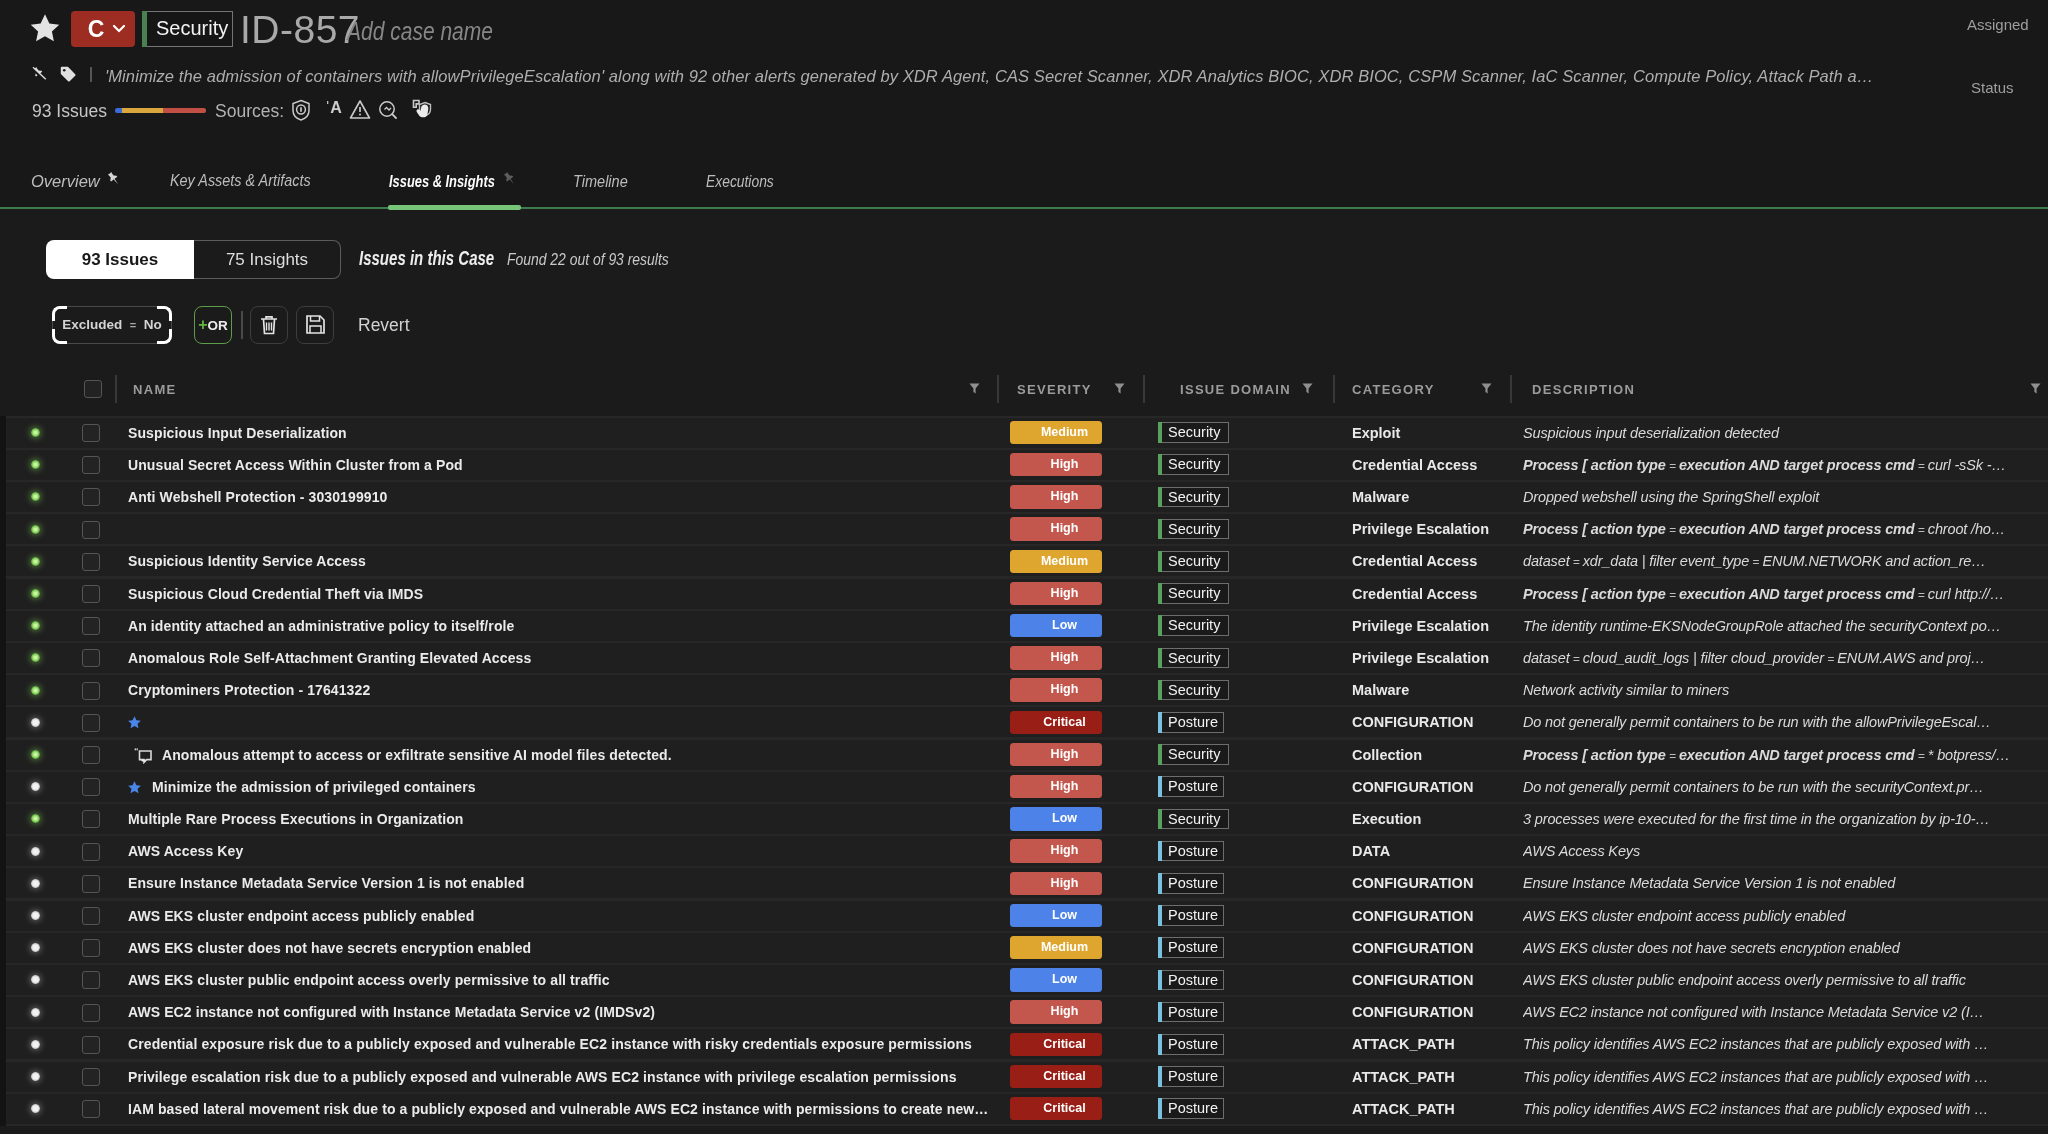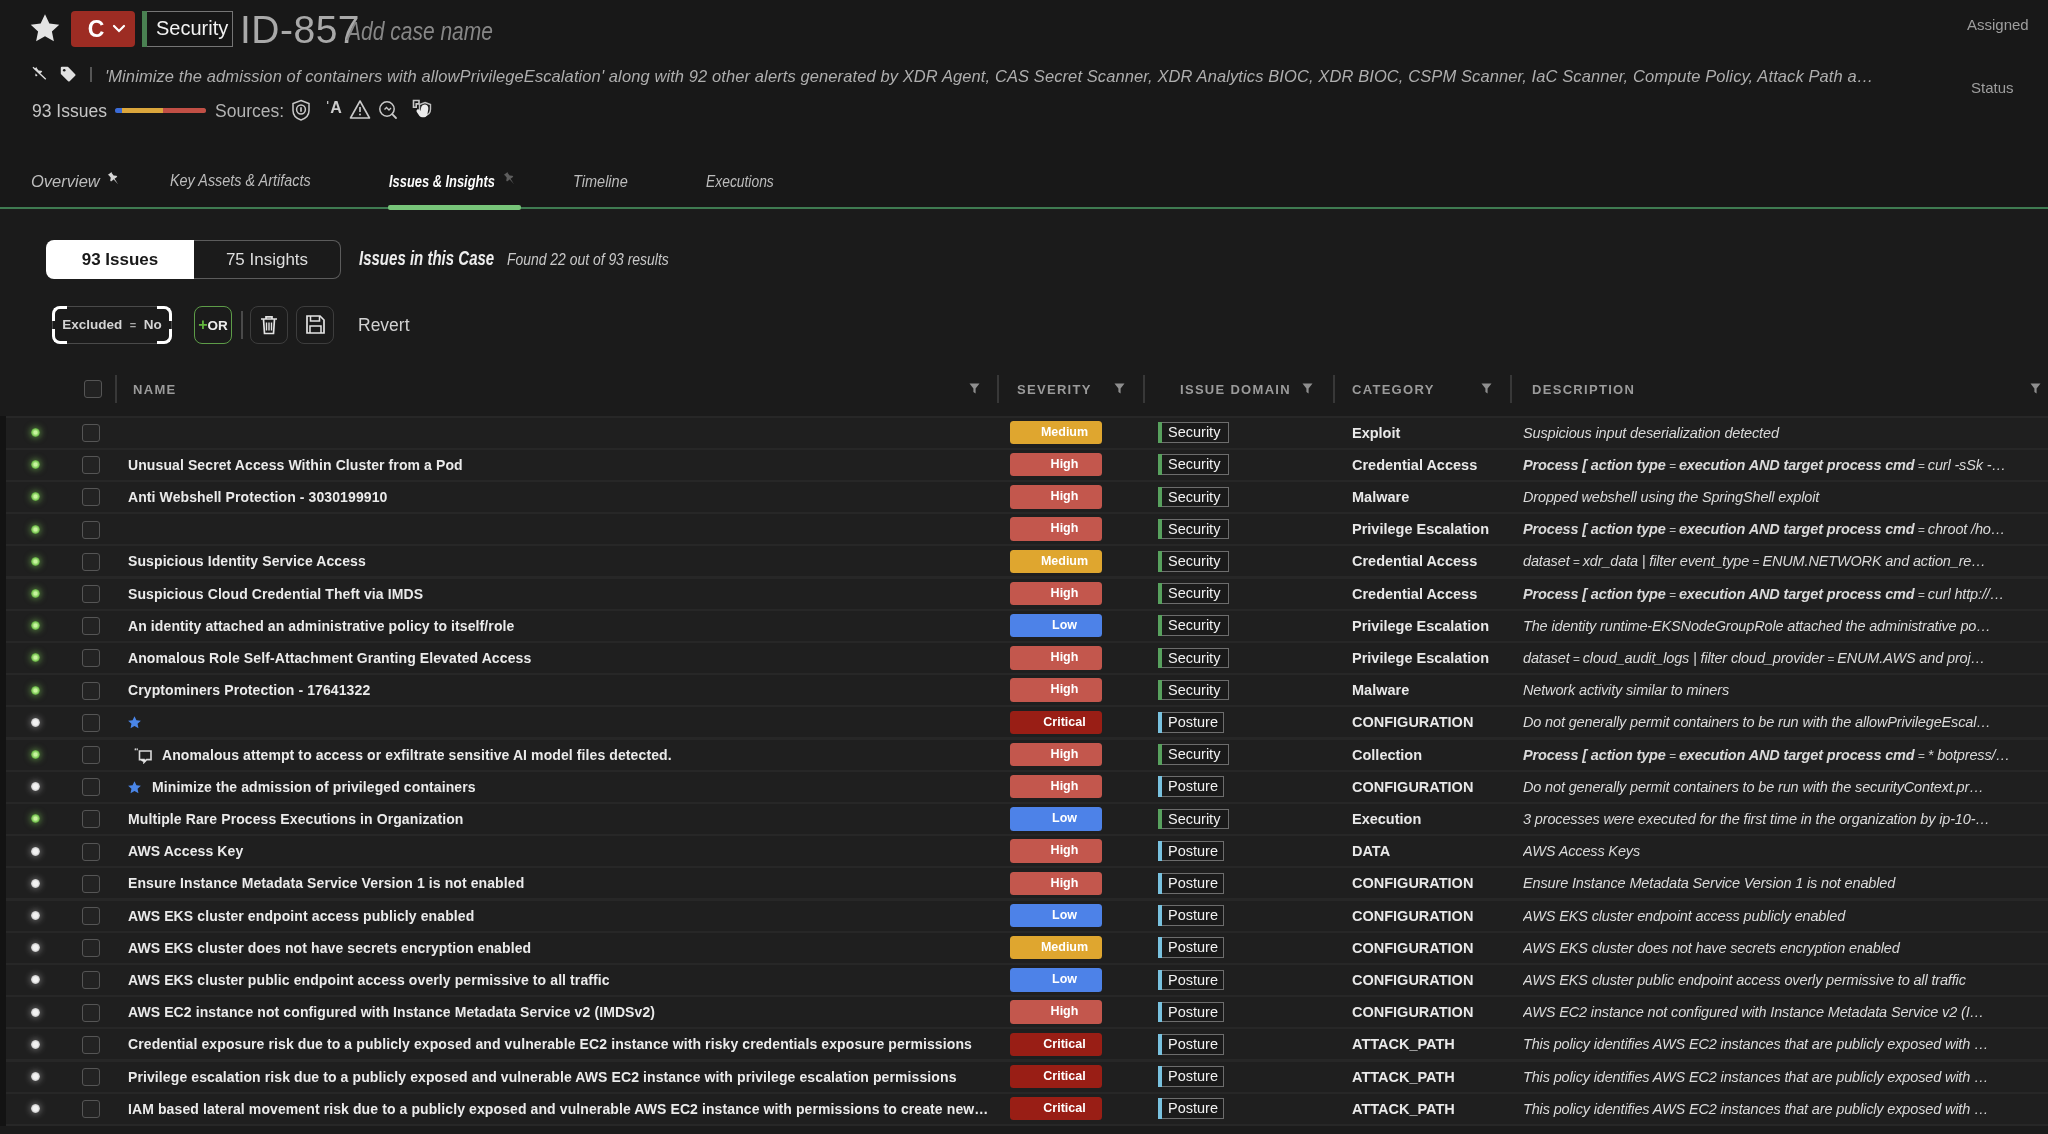--- a/index.html
+++ b/index.html
@@ -156,20 +156,21 @@
 <div class="vsep" style="left:115px;top:375px;height:28px;"></div>
 <div class="vsep" style="left:997px;top:375px;height:28px;"></div>
 <div class="vsep" style="left:1143px;top:375px;height:28px;"></div>
 <div class="vsep" style="left:1333px;top:375px;height:28px;"></div>
 <div class="vsep" style="left:1510px;top:375px;height:28px;"></div>
 <div class="abs" style="left:0;top:415.5px;width:2048px;height:710.4px;background:#272727;"></div>
 <div class="abs" style="left:0;top:415.5px;width:6px;height:710.4px;background:#131313;"></div>
 <div class="row" style="top:417.5px;">
 <div class="dot dotg"></div>
 <div class="cb"></div>
+<div class="nm">Suspicious Input Deserialization</div>
 <div class="pill" style="background:#dfa62f;">Medium</div>
 <div class="dom" style="width:71px;">Security</div>
     <div class="dombar" style="background:#58a15e;"></div>
 <div class="cat">Exploit</div>
 <div class="dsc">Suspicious input deserialization detected</div>
 </div>
 <div class="row" style="top:449.7px;">
 <div class="dot dotg"></div>
 <div class="cb"></div>
 <div class="nm">Unusual Secret Access Within Cluster from a Pod</div>
@@ -219,21 +220,21 @@
 <div class="dsc"><b>Process [ action type</b><span class="dim"> = </span><b>execution AND target process cmd</b><span class="dim"> = </span>curl http://…</div>
 </div>
 <div class="row" style="top:610.7px;">
 <div class="dot dotg"></div>
 <div class="cb"></div>
 <div class="nm">An identity attached an administrative policy to itself/role</div>
 <div class="pill" style="background:#4d82e8;">Low</div>
 <div class="dom" style="width:71px;">Security</div>
     <div class="dombar" style="background:#58a15e;"></div>
 <div class="cat">Privilege Escalation</div>
-<div class="dsc">The identity runtime-EKSNodeGroupRole attached the administrative po…</div>
+<div class="dsc">The identity runtime-EKSNodeGroupRole attached the securityContext po…</div>
 </div>
 <div class="row" style="top:642.9px;">
 <div class="dot dotg"></div>
 <div class="cb"></div>
 <div class="nm">Anomalous Role Self-Attachment Granting Elevated Access</div>
 <div class="pill" style="background:#c3574d;">High</div>
 <div class="dom" style="width:71px;">Security</div>
     <div class="dombar" style="background:#58a15e;"></div>
 <div class="cat">Privilege Escalation</div>
 <div class="dsc">dataset<span class="dim"> = </span>cloud_audit_logs | filter cloud_provider<span class="dim"> = </span>ENUM.AWS and proj…</div>

